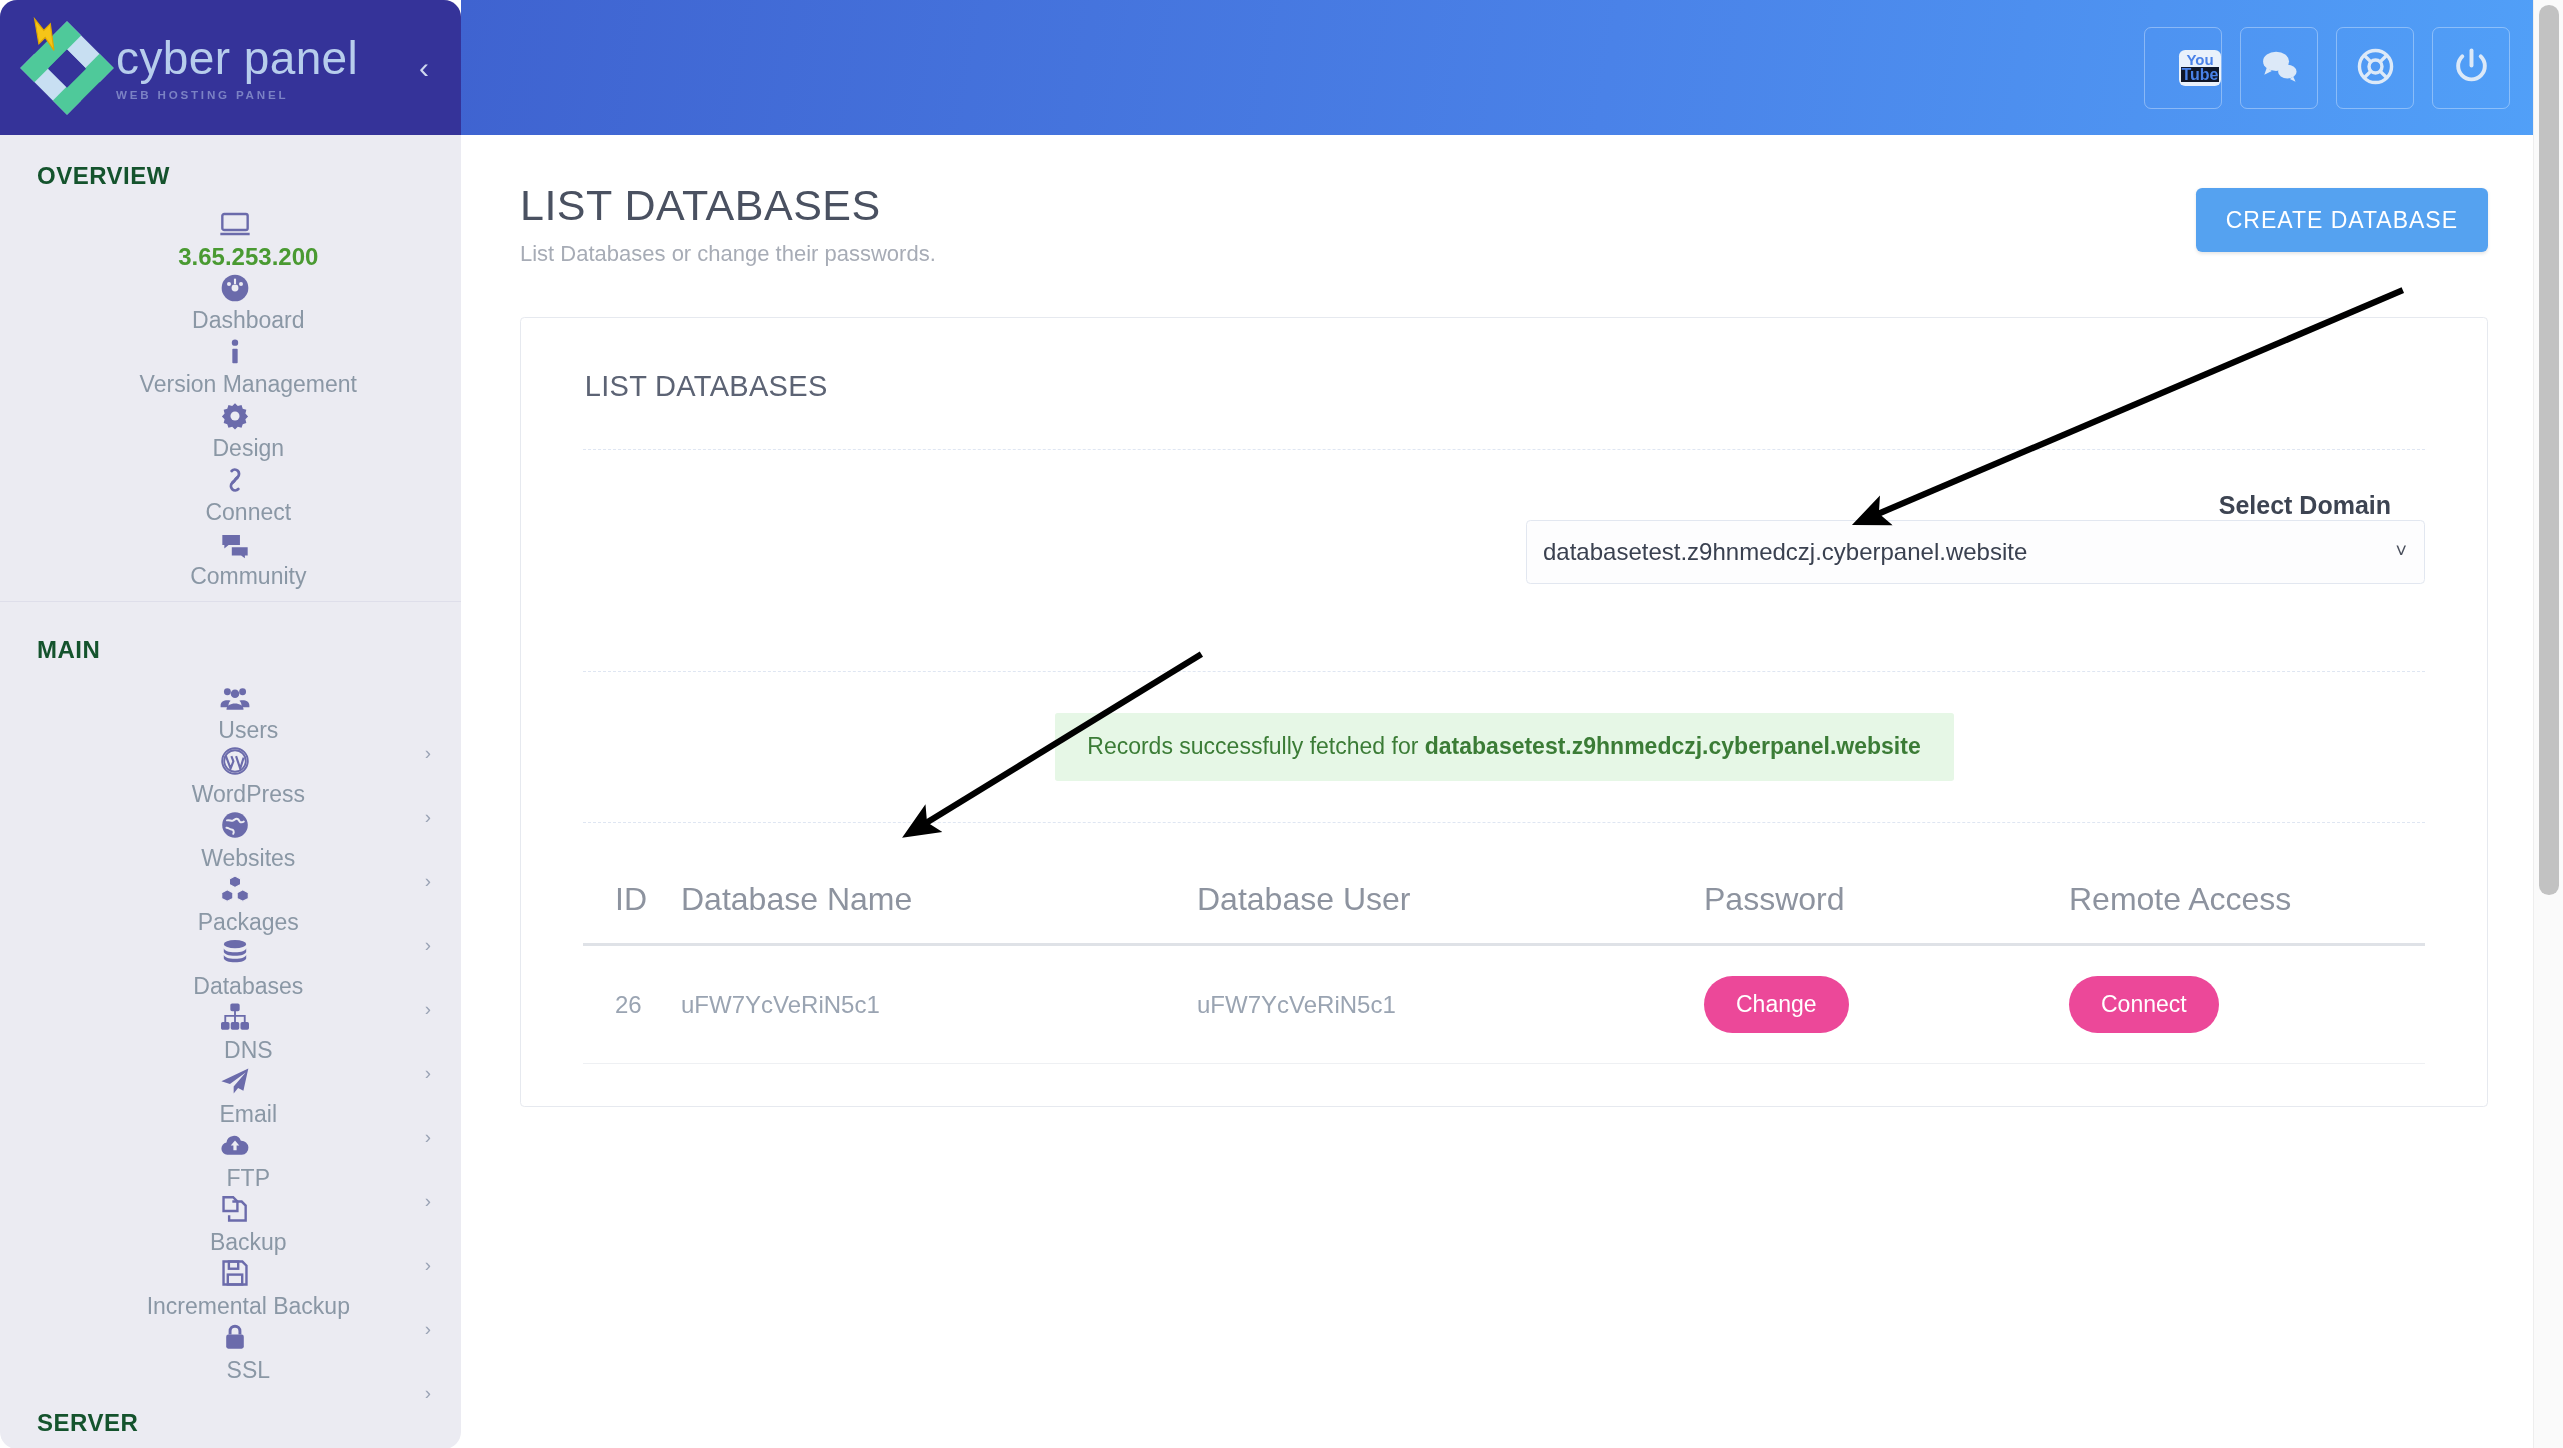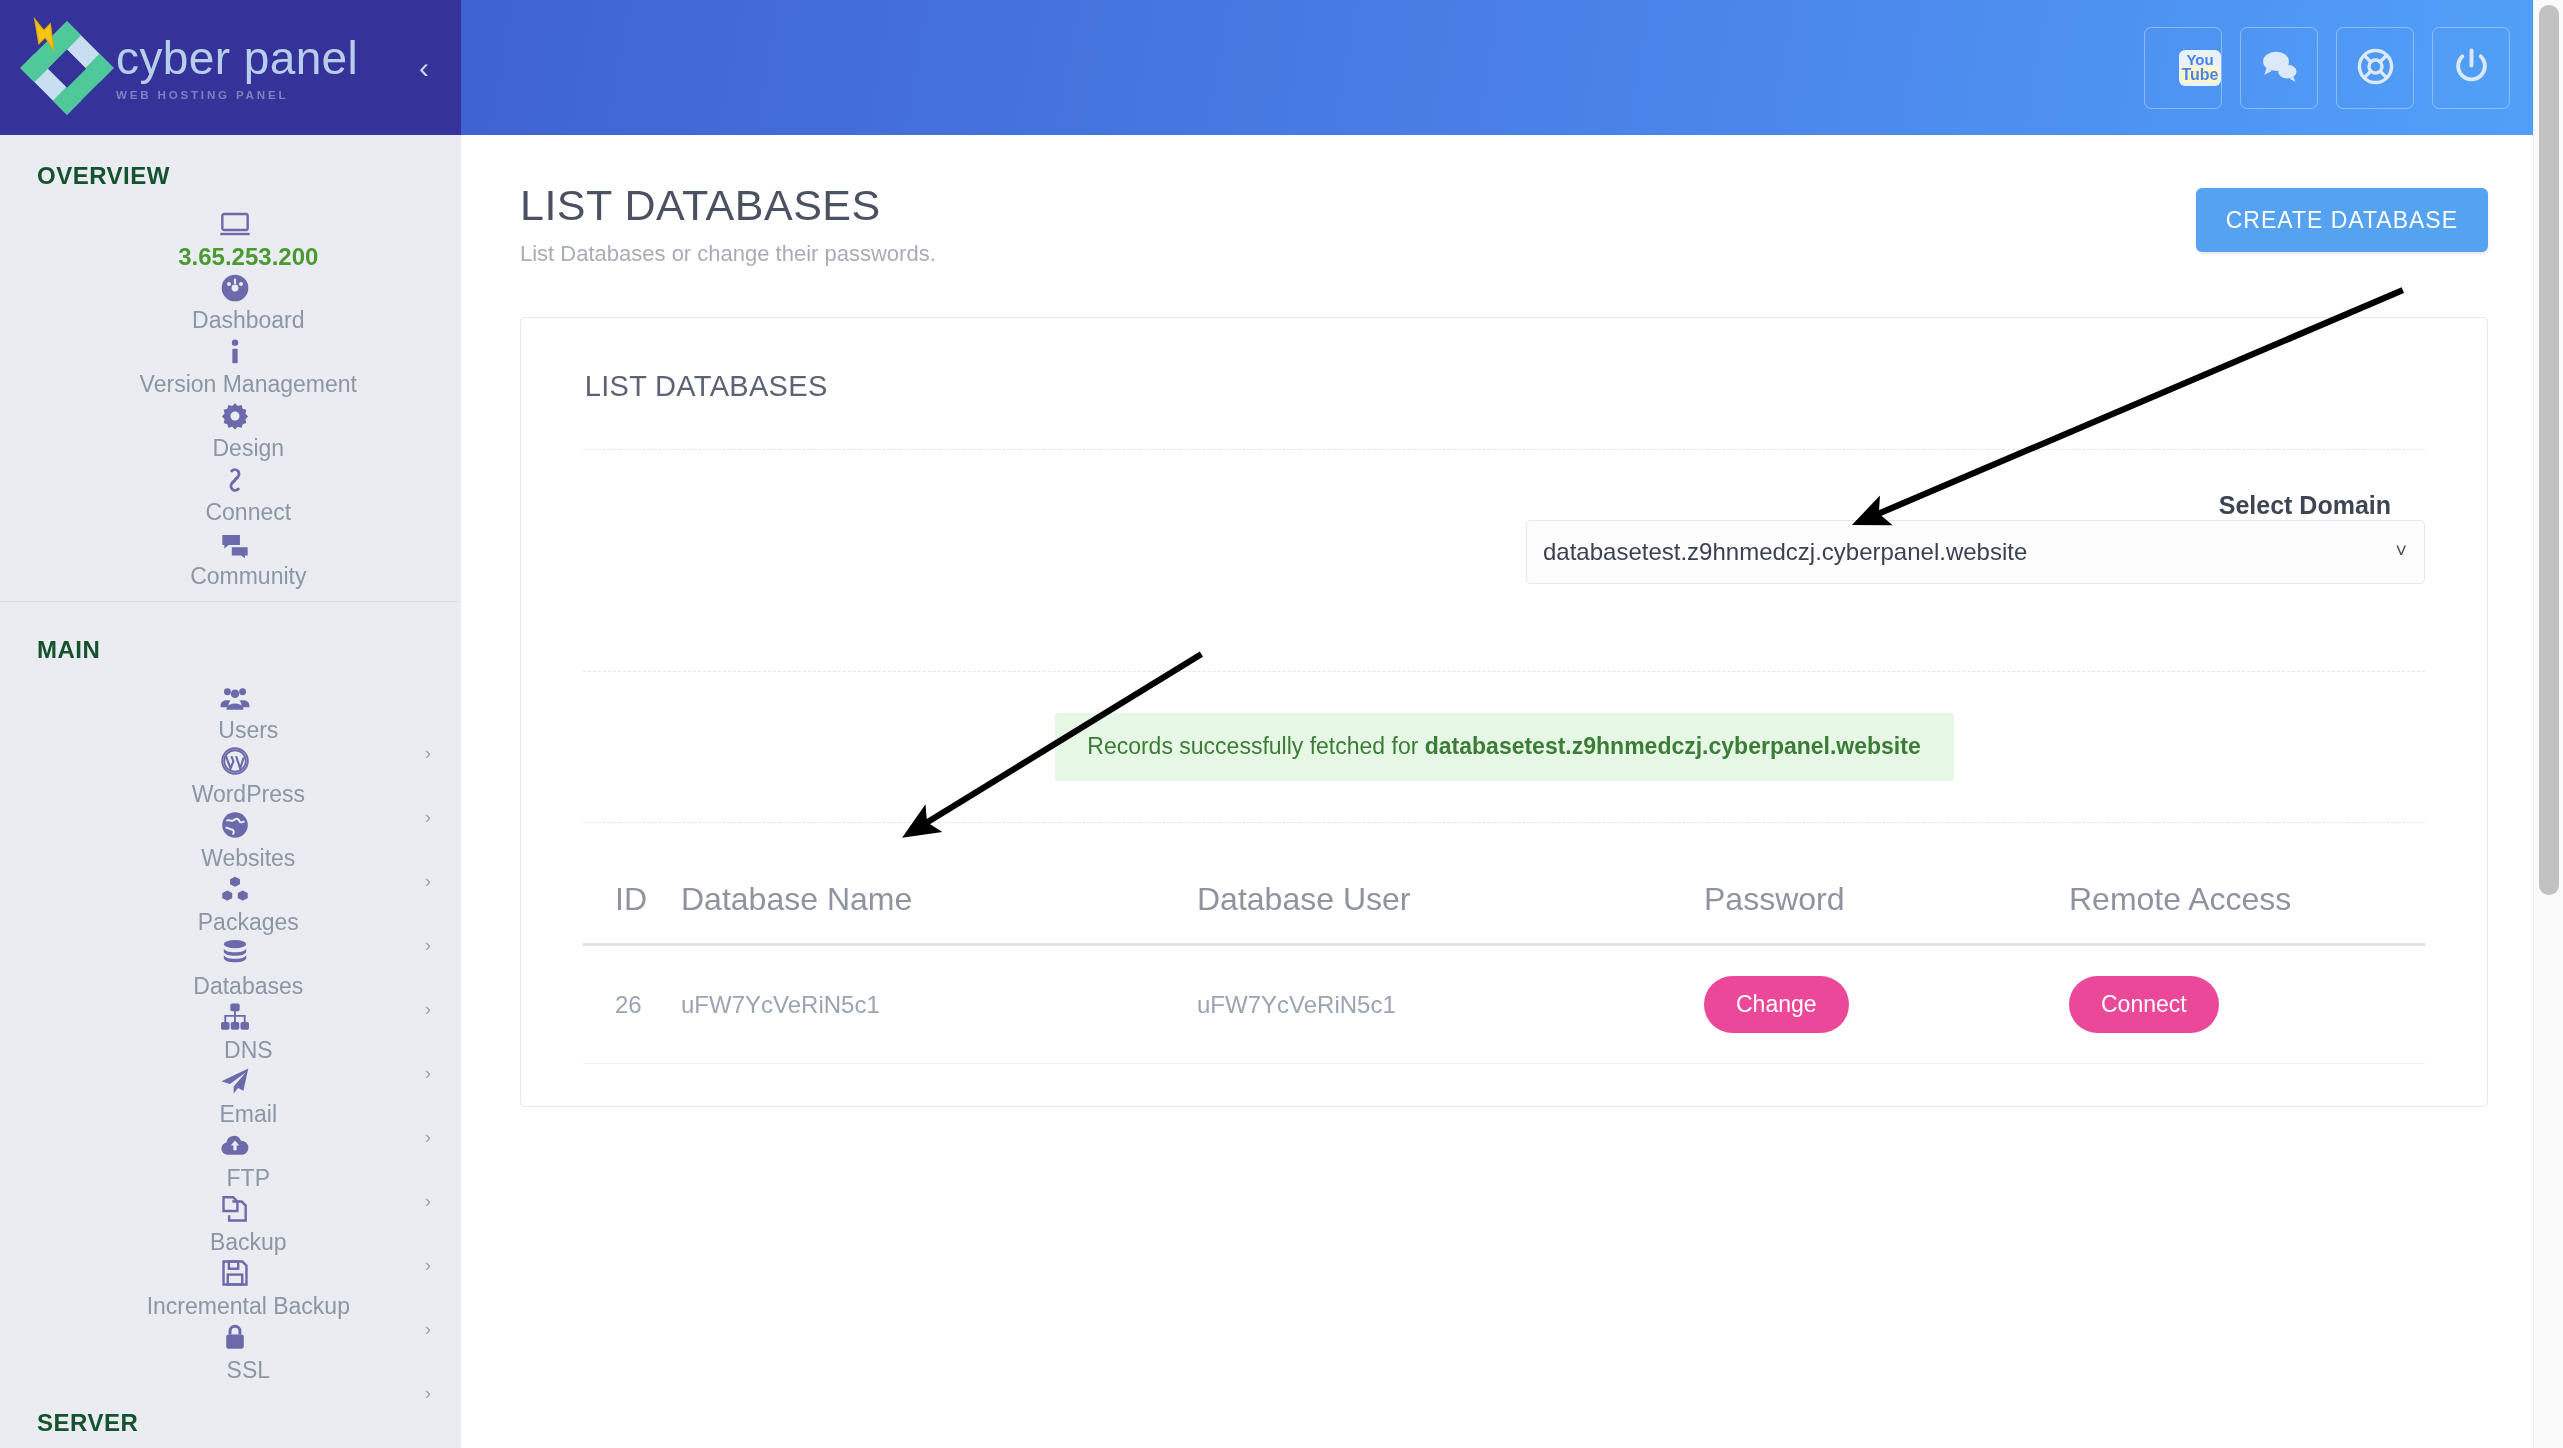--- a/index.html
+++ b/index.html
@@ -10,20 +10,21 @@
     background: #ffffff;
   }
   #root { position: relative; width: 2563px; height: 1449px; }
 
   
   .sidebar {
     position: absolute; left: 0; top: 0;
     width: 461px; height: 1449px;
     background: #ebebf2;
     overflow: hidden;
+    border-radius: 17px;
   }
   .sidebar-brand {
     height: 135px; background: #353399;
     display: flex; align-items: center;
     padding-left: 34px; position: relative;
   }
   .logo-mark {
     width: 66px; height: 66px; position: relative;
     transform: rotate(45deg);
     flex: 0 0 auto;
@@ -106,21 +107,21 @@
     color: #dce9f8;
   }
   .yt-badge {
     background: #e9f1fb; color: #4a82e8;
     border-radius: 6.2px; width: 48px; height: 36px;
     display: flex; flex-direction: column;
     align-items: center; justify-content: center;
     font-weight: 700; line-height: 0.95; margin-left: 34px;
   }
   .yt-badge .yt1 { font-size: 15px; }
-  .yt-badge .yt2 { font-size: 16px; background:#fef9c3; }
+  .yt-badge .yt2 { font-size: 16px; background:#0f172a; }
 
   
   .main {
     position: absolute; left: 461px; top: 135px;
     width: 2086px; height: 1314px;
     background: #ffffff;
     padding: 46px 59px 0 59px;
   }
   .page-head {
     display: flex; align-items: flex-start; justify-content: space-between;

